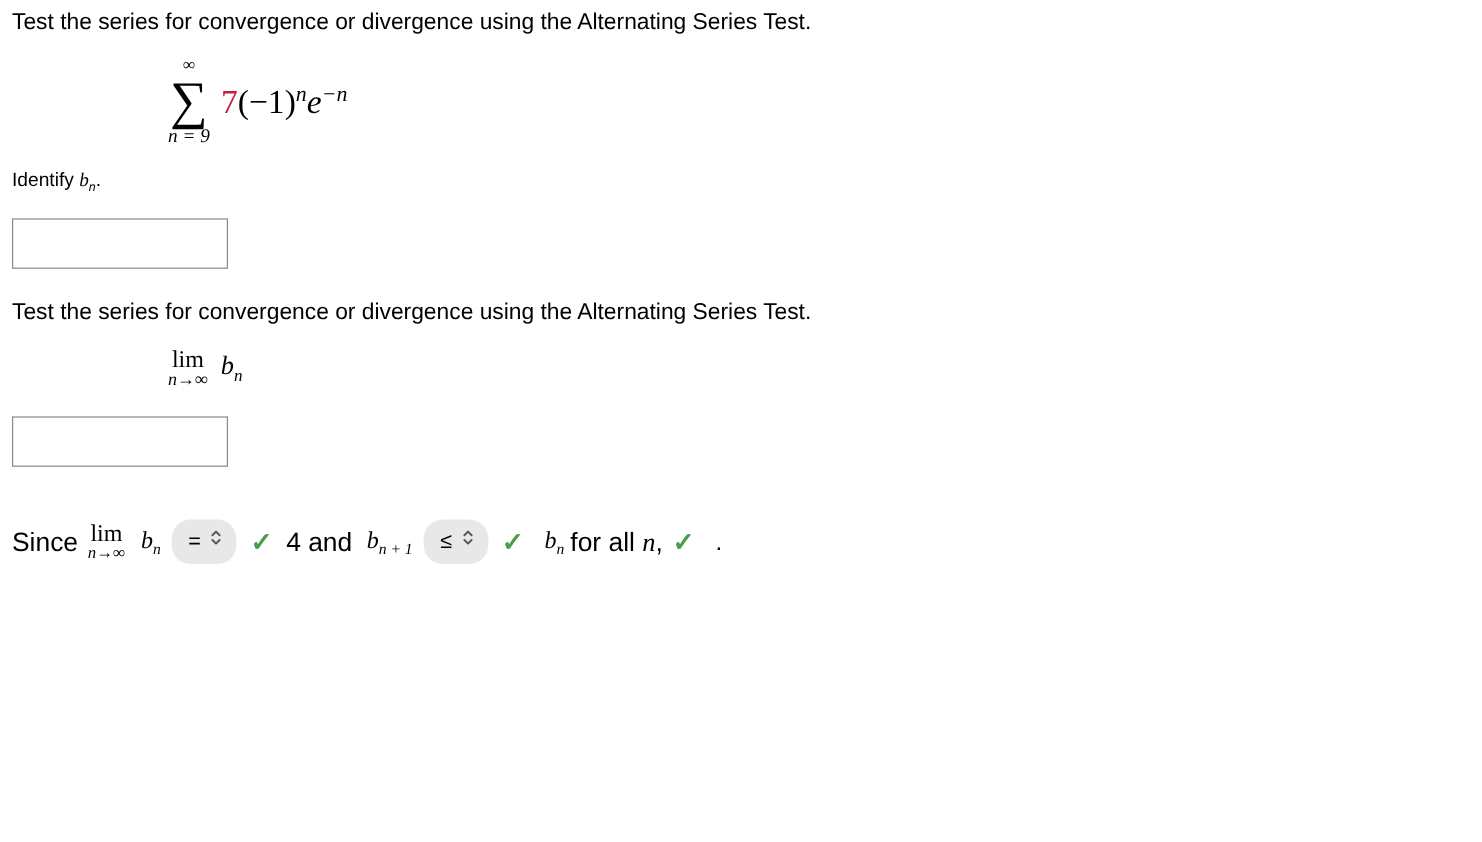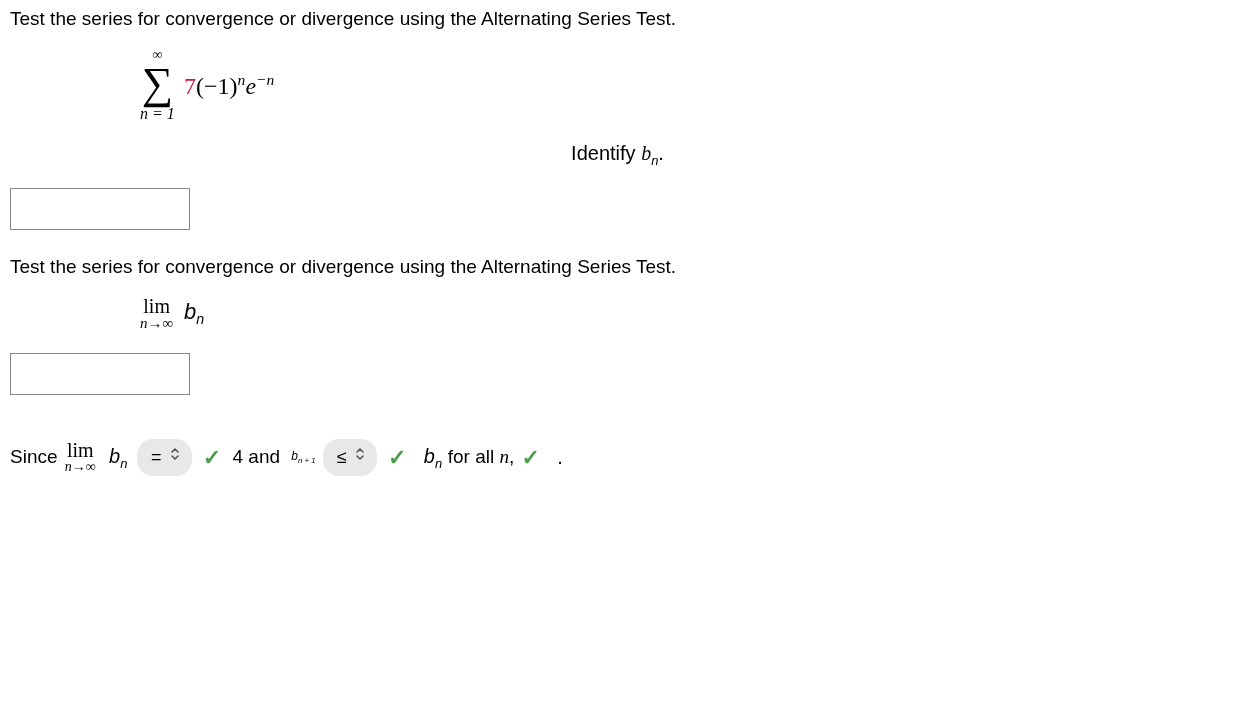--- a/index.html
+++ b/index.html
@@ -37,31 +37,30 @@
   .sigma-bottom {
     font-size: 16px;
     font-style: italic;
     font-family: Georgia, serif;
     line-height: 1;
   }
   .sum-body {
     display: inline-block;
     vertical-align: middle;
     font-family: Georgia, serif;
-    font-size: 24px;
+    font-size: 28px;
     margin-left: 4px;
   }
   .sum-seven { color: #c41e3a; }
   .ital { font-style: italic; }
   sup { font-size: 0.65em; }
   sub { font-size: 0.65em; font-style: italic; }
   .identify-line {
     margin: 10px 0 14px 0;
-    font-size: 20px;
-    text-align: center;
+    font-size: 16px;
   }
   .math-var {
     font-family: Georgia, serif;
     font-style: italic;
   }
   .input-box {
     border: 1px solid #888;
     width: 180px;
     height: 42px;
     margin: 6px 0 26px 0;
@@ -82,21 +81,21 @@
     vertical-align: middle;
   }
   .lim-top {
     font-size: 20px;
   }
   .lim-bot {
     font-size: 15px;
     font-style: italic;
   }
   .bn {
-    font-family: Liberation Sans, sans-serif;
+    font-family: Liberation Serif, serif;
     font-style: italic;
     font-size: 22px;
     vertical-align: middle;
     margin-left: 6px;
   }
   .final-line {
     margin-top: 18px;
     line-height: 1.6;
   }
   .inline-lim {
@@ -132,40 +131,40 @@
   .check {
     display: inline-block;
     color: #4a9d4a;
     font-size: 22px;
     font-weight: bold;
     vertical-align: middle;
     margin: 0 6px 0 2px;
   }
   .mid-text {
     vertical-align: middle;
-    font-size: 19px;
+    font-size: 22px;
   }
   .period { font-size: 20px; margin-left: 6px; }
 </style>
 </head>
 <body>
 
 
 
 
 <div class="question-text">
   <span>Test the series for convergence or divergence using the Alternating Series Test.</span>
 </div>
 
 
 <div class="formula-block">
   <span class="sigma-wrap">
     <div class="sigma-top">∞</div>
     <div class="sigma-main">∑</div>
-    <div class="sigma-bottom">n = 1</div>
+    <div class="sigma-bottom">n = 9</div>
   </span>
   <span class="sum-body">
     <span class="sum-seven">7</span><span>(−1)</span><sup class="ital">n</sup><span class="ital">e</span><sup class="ital">−n</sup>
   </span>
 </div>
 
 
 <div class="identify-line">
   <span>Identify </span><span class="math-var">b</span><sub>n</sub><span>.</span>
 </div>
@@ -206,21 +205,21 @@
     <span class="caret-icon">
       <svg width="10" height="14" viewBox="0 0 10 14">
           <path d="M2 5 L5 2 L8 5 M2 9 L5 12 L8 9" fill="none" stroke="#555" stroke-width="1.6" stroke-linecap="round" stroke-linejoin="round"></path>
         </svg>
     </span>
   </span>
   <span class="check">✓</span>
 
   <span class="mid-text">4 and </span>
 
-  <span class="bn" style="font-size:12px;">
+  <span class="bn" style="font-size:20px;">
     <span>b</span><sub>n + 1</sub>
   </span>
 
   <span class="dropdown-pill">
     <span class="pill-text">≤</span>
     <span class="caret-icon">
       <svg width="10" height="14" viewBox="0 0 10 14">
           <path d="M2 5 L5 2 L8 5 M2 9 L5 12 L8 9" fill="none" stroke="#555" stroke-width="1.6" stroke-linecap="round" stroke-linejoin="round"></path>
         </svg>
     </span>

